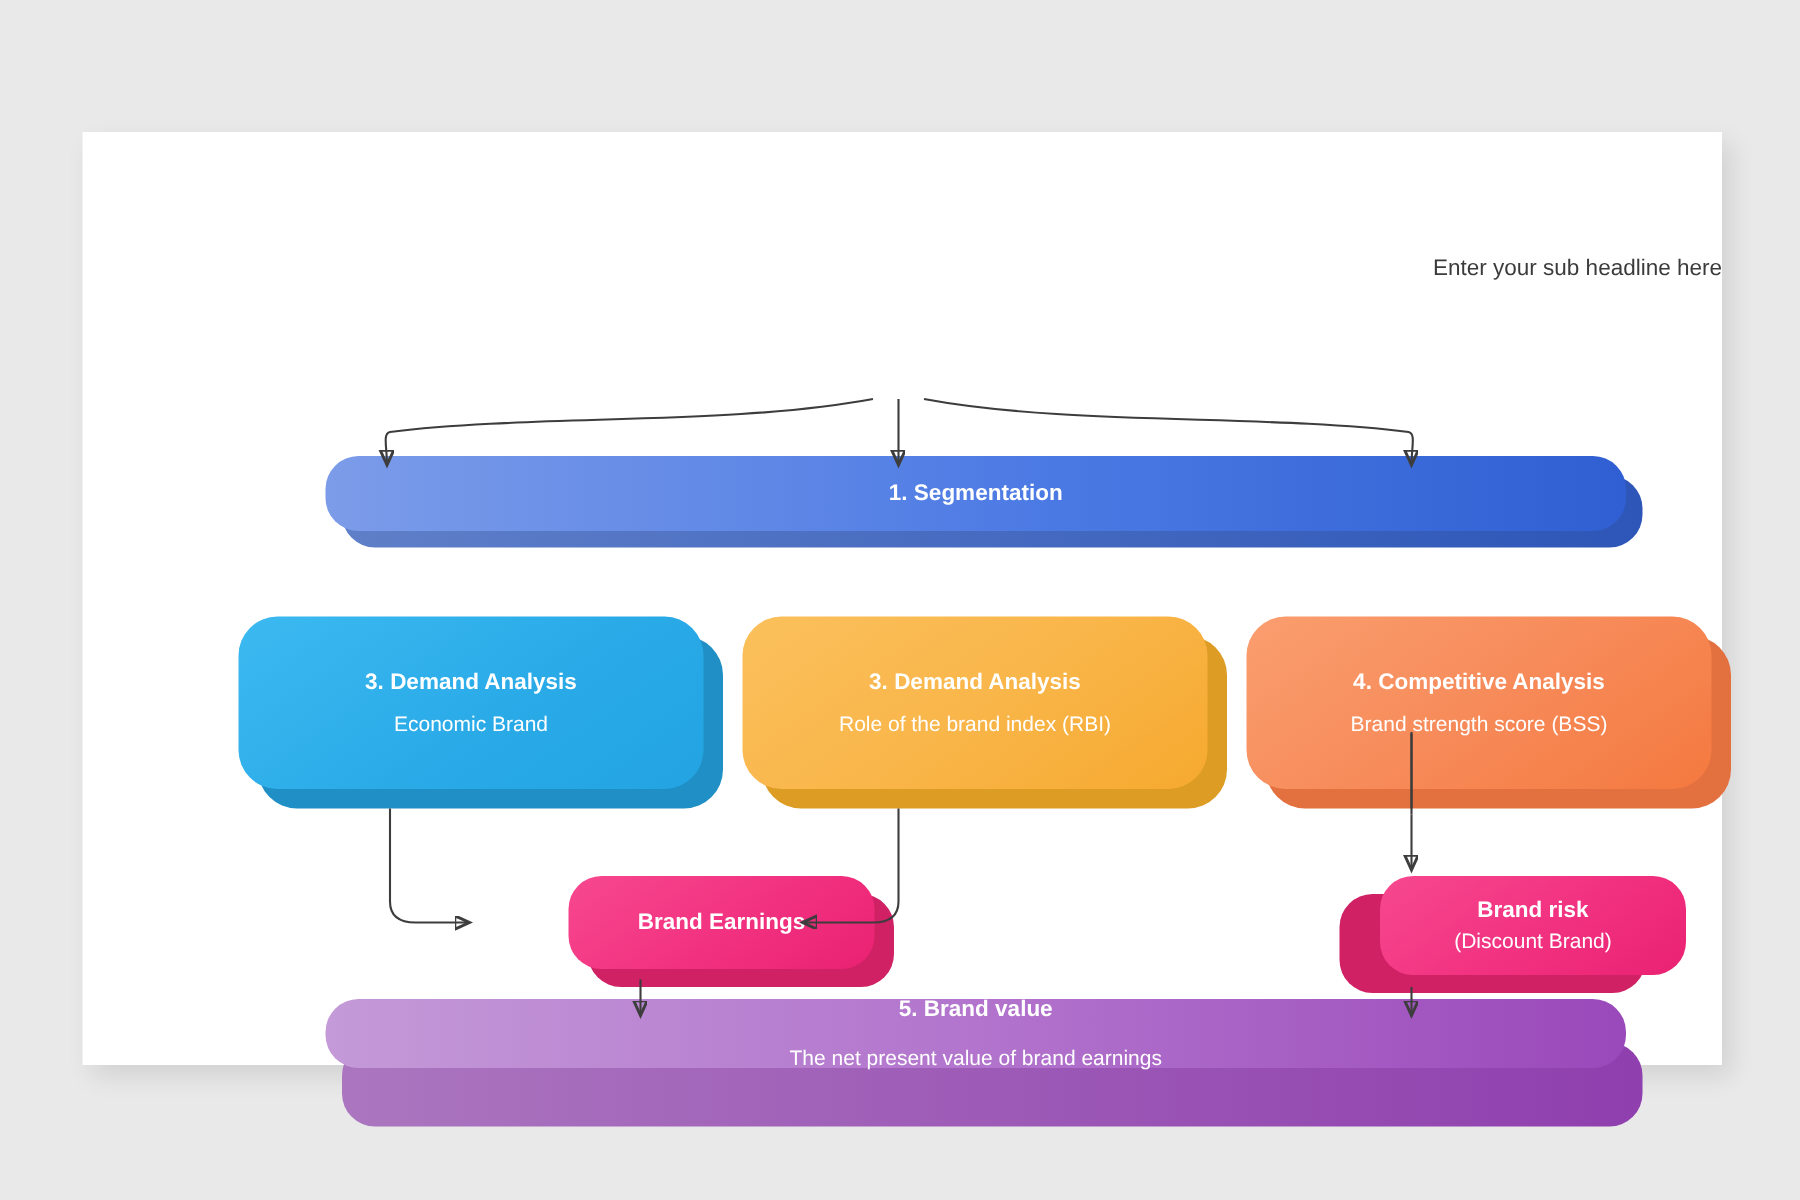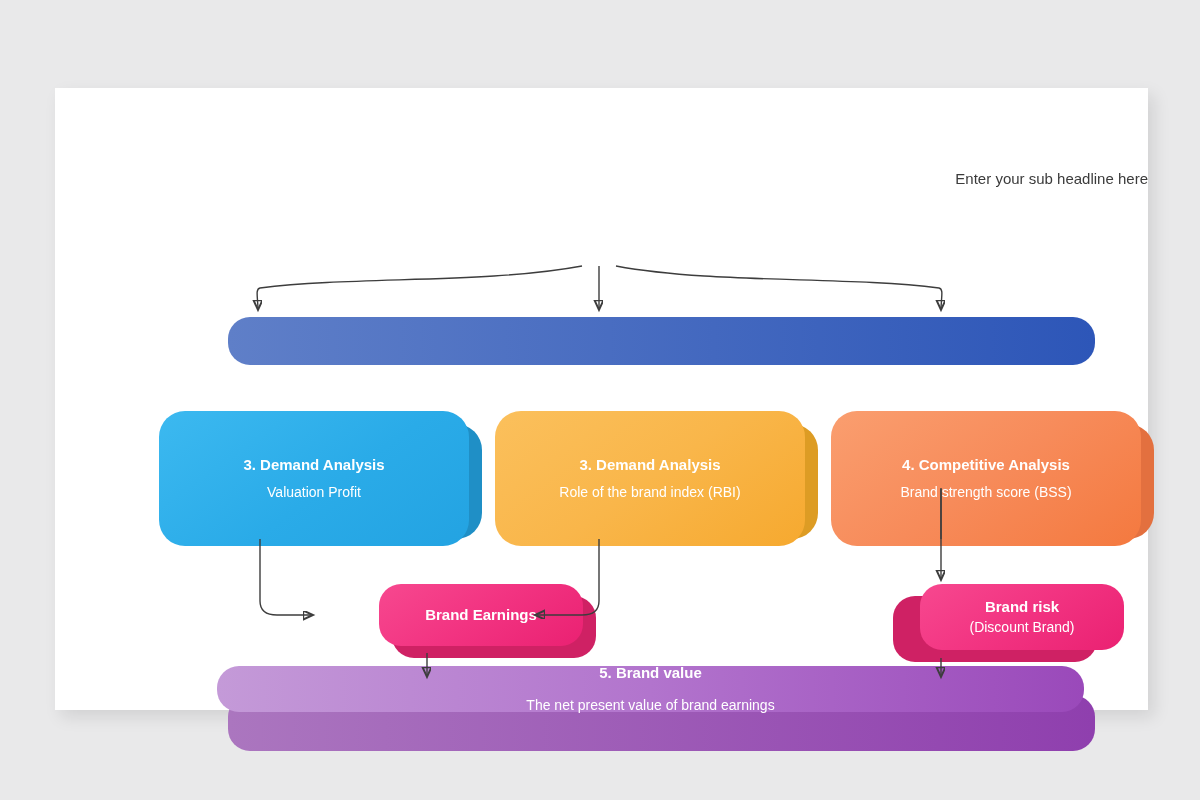--- a/index.html
+++ b/index.html
@@ -57,21 +57,21 @@
     border-radius: 22px;
   }
   #seg {
     left: 162px; top: 216px; width: 867px; height: 50px;
     background: linear-gradient(90deg,#7c9ce9 0%, #4c7ae4 55%, #2f5fd2 100%);
     border-radius: 22px;
     font-size: 15px;
   }
 
   
-  .card { height: 135px; border-radius: 26px; }
+  .card { height: 115px; border-radius: 26px; }
   .card .t1 { font-size: 15px; }
   .card .t2 { font-size: 14px; margin-top: 9px; }
   .card-depth { height: 115px; border-radius: 26px; }
 
   #c1-depth { left: 117px; top: 336px; width: 310px; background:#1f8fc6; }
   #c1 { left: 104px; top: 323px; width: 310px;
         background: linear-gradient(145deg,#3cb9f0 0%, #2aabe8 55%, #23a3e2 100%); }
 
   #c2-depth { left: 453px; top: 336px; width: 310px; background:#dd9c24; }
   #c2 { left: 440px; top: 323px; width: 310px;
@@ -151,24 +151,27 @@
 
       <line x1="886" y1="451" x2="886" y2="401" stroke="none"></line>
       <line x1="886" y1="455" x2="886" y2="400" stroke="none"></line>
       <line x1="886" y1="455" x2="886" y2="492" marker-end="url(#ah)"></line>
 
       <line x1="372" y1="565" x2="372" y2="589" marker-end="url(#ah)"></line>
 
       <line x1="886" y1="570" x2="886" y2="589" marker-end="url(#ah)"></line>
     </svg>
 
+    <div class="shape" id="seg">
+      <div class="t1">1. Segmentation</div>
+    </div>
 
     <div class="shape card" id="c1">
       <div class="t1">3. Demand Analysis</div>
-      <div class="t2">Valuation Profit</div>
+      <div class="t2">Economic Brand</div>
     </div>
 
     <div class="shape card" id="c2">
       <div class="t1">3. Demand Analysis</div>
       <div class="t2">Role of the brand index (RBI)</div>
     </div>
 
     <div class="shape card" id="c3">
       <div class="t1">4. Competitive Analysis</div>
       <div class="t2">Brand strength score (BSS)</div>

